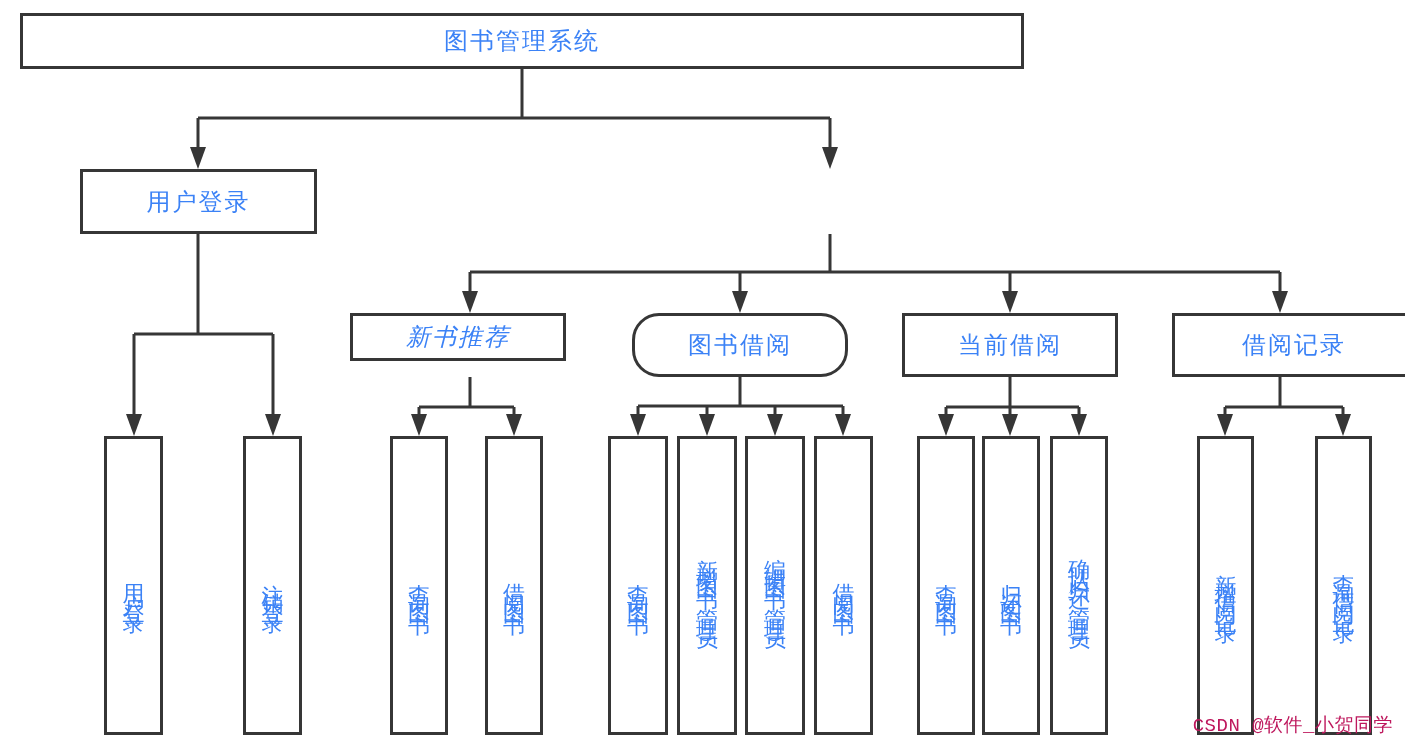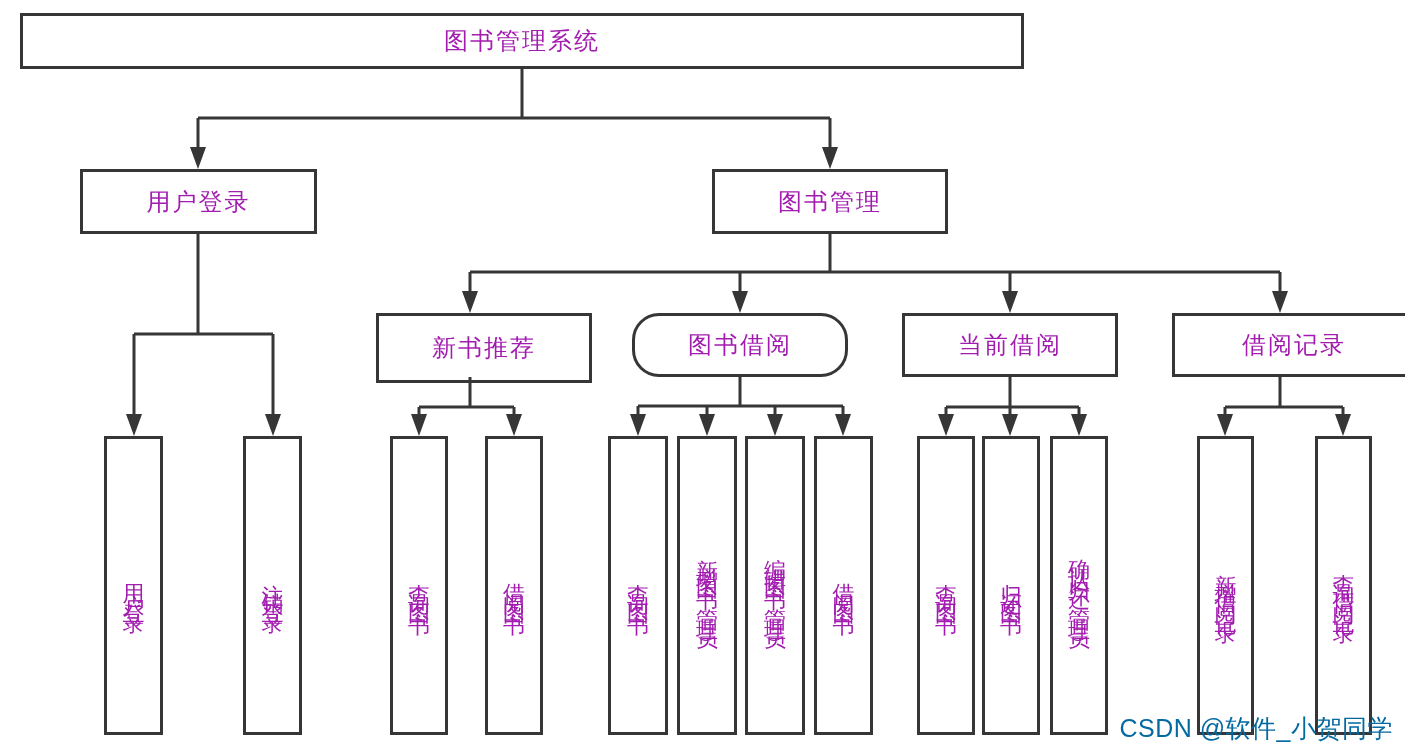--- a/index.html
+++ b/index.html
@@ -3,39 +3,39 @@
 <meta charset="utf-8">
 <style>
   html,body { margin:0; padding:0; background:#ffffff; }
   .stage {
     position:relative; width:1405px; height:747px; background:#ffffff;
     font-family:"Liberation Sans","DejaVu Sans",sans-serif; overflow:hidden;
   }
   .node {
     position:absolute; box-sizing:border-box; background:#ffffff;
     border:3px solid #363636; display:flex; align-items:center; justify-content:center;
-    color:#a21caf; z-index:1;
+    color:#3b82f6; z-index:1;
   }
   .node.h .label { font-size:24px; letter-spacing:2px; white-space:nowrap; }
   .node.leaf .label {
     writing-mode:vertical-rl; text-orientation:mixed;
     font-size:22px; letter-spacing:10px; line-height:1.0;
   }
   .connectors { position:absolute; left:0; top:0; z-index:5; pointer-events:none; }
   .connectors path { stroke:#363636; stroke-width:3; fill:none; }
   .connectors polygon { fill:#363636; stroke:none; }
   .watermark {
     position:absolute; right:12px; top:712px; z-index:9;
-    color:#0369a1; font-size:25px; letter-spacing:0.5px; white-space:nowrap;
+    color:#be185d; font-size:19px; letter-spacing:0.5px; white-space:nowrap;font-family:Liberation Mono, monospace;
   }
   
   .n-root    { left:20px;  top:13px;  width:1004px; height:56px; }
   .n-login   { left:80px;  top:169px; width:237px;  height:65px; }
   .n-mgmt    { left:712px; top:169px; width:236px;  height:65px; }
-  .n-newbook { left:376px; top:313px; width:216px;  height:70px; }
+  .n-newbook { left:350px; top:313px; width:216px;  height:48px;font-style:italic; }
   .n-borrow  { left:632px; top:313px; width:216px;  height:64px;border-radius:27px; }
   .n-current { left:902px; top:313px; width:216px;  height:64px; }
   .n-records { left:1172px;top:313px; width:244px;  height:64px; }
   .leaf { top:436px; height:299px; }
   .lf-g1a { left:104px;  width:59px; }
   .lf-g1b { left:243px;  width:59px; }
   .lf-g2a { left:390px;  width:58px; }
   .lf-g2b { left:485px;  width:58px; }
   .lf-g3a { left:608px;  width:60px; }
   .lf-g3b { left:677px;  width:60px; }
@@ -95,23 +95,20 @@
     </g>
   </svg>
 
   <div class="node h n-root">
     <span class="label">图书管理系统</span>
   </div>
 
   <div class="node h n-login">
     <span class="label">用户登录</span>
   </div>
-  <div class="node h n-mgmt">
-    <span class="label">图书管理</span>
-  </div>
 
   <div class="node h n-newbook">
     <span class="label">新书推荐</span>
   </div>
   <div class="node h n-borrow">
     <span class="label">图书借阅</span>
   </div>
   <div class="node h n-current">
     <span class="label">当前借阅</span>
   </div>

